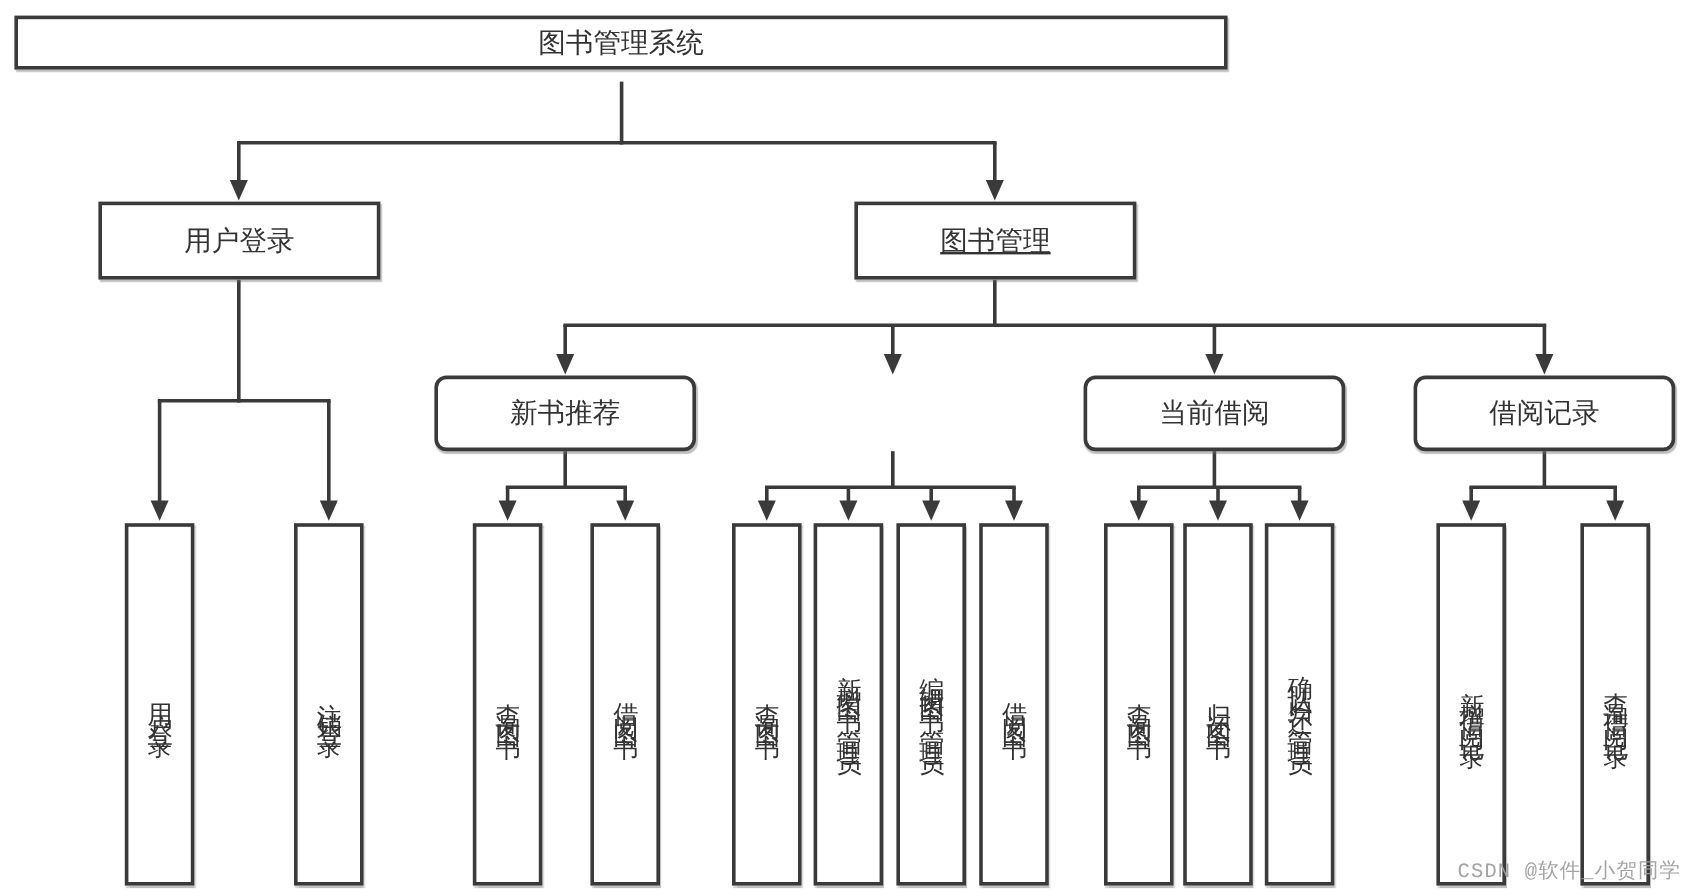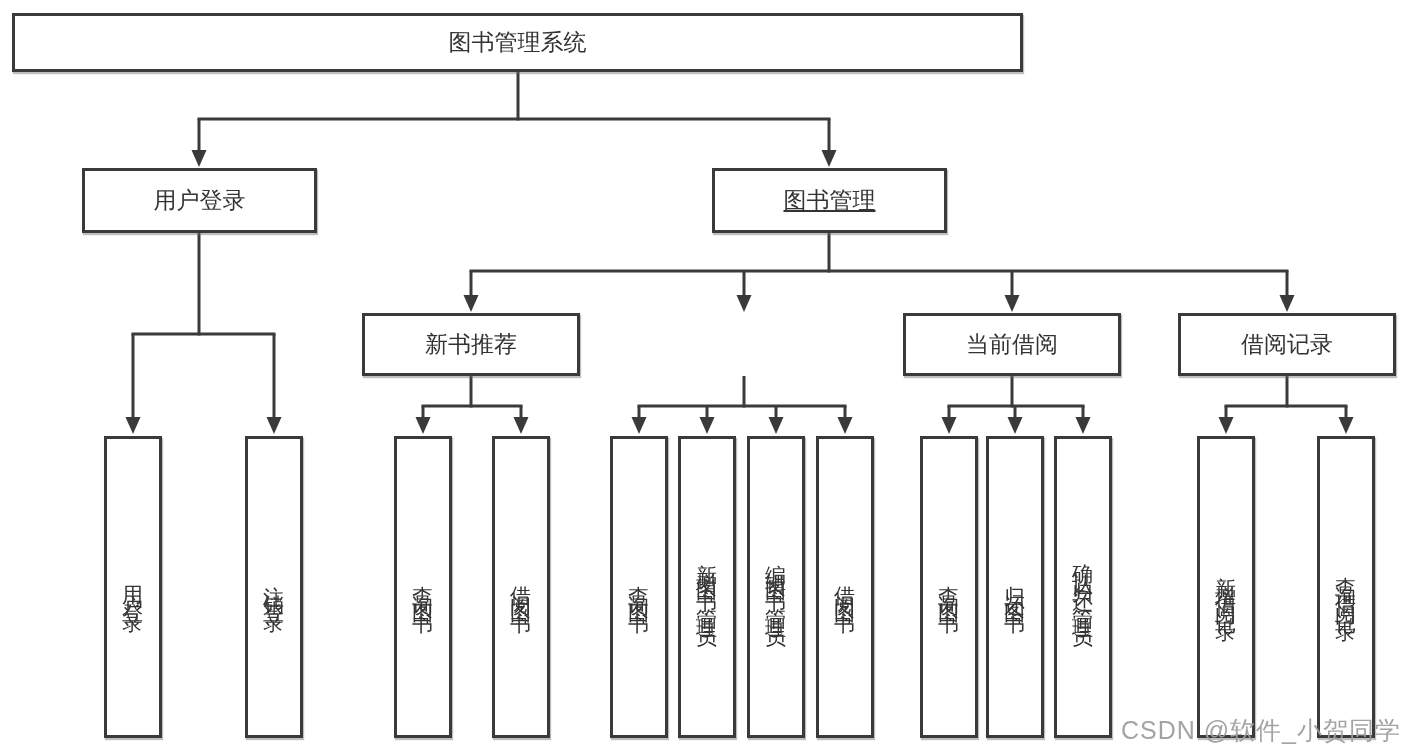--- a/index.html
+++ b/index.html
@@ -28,32 +28,33 @@
     border: 3px solid #3a3a3a;
     box-shadow: 1px 2px 1px rgba(110,110,110,0.45);
     display: flex;
     align-items: center;
     justify-content: center;
     color: #333333;
     white-space: nowrap;
   }
   .root {
     left: 12px; top: 13px;
-    width: 1011px; height: 59px;
+    width: 1011px; height: 45px;
     font-size: 23px;
   }
   .lvl2 {
     top: 168px;
     width: 235px; height: 65px;
     font-size: 23px;
   }
   .lvl3 {
     top: 313px;
     width: 218px; height: 63px;
     font-size: 23px;
+    border-radius: 10px;
   }
   .leaf {
     position: absolute;
     box-sizing: border-box;
     top: 436px;
     width: 58px; height: 302px;
     background: #ffffff;
     border: 3px solid #3a3a3a;
     box-shadow: 1px 2px 1px rgba(110,110,110,0.45);
     display: flex;
@@ -65,25 +66,26 @@
     text-orientation: mixed;
     font-size: 21px;
     letter-spacing: 9px;
     color: #333333;
     line-height: 1;
   }
   .watermark {
     position: absolute;
     top: 714px;
     right: 4px;
-    font-size: 25px;
+    font-size: 17px;
     color: rgba(158,158,158,0.95);
     letter-spacing: 1px;
     z-index: 5;
     white-space: nowrap;
+    font-family: Liberation Mono, monospace;
   }
 </style>
 </head>
 <body>
 
 <div class="stage">
 
   <svg class="wires" width="1405" height="747" viewBox="0 0 1405 747">
     <g stroke="#3a3a3a" stroke-width="3" fill="none">
 

